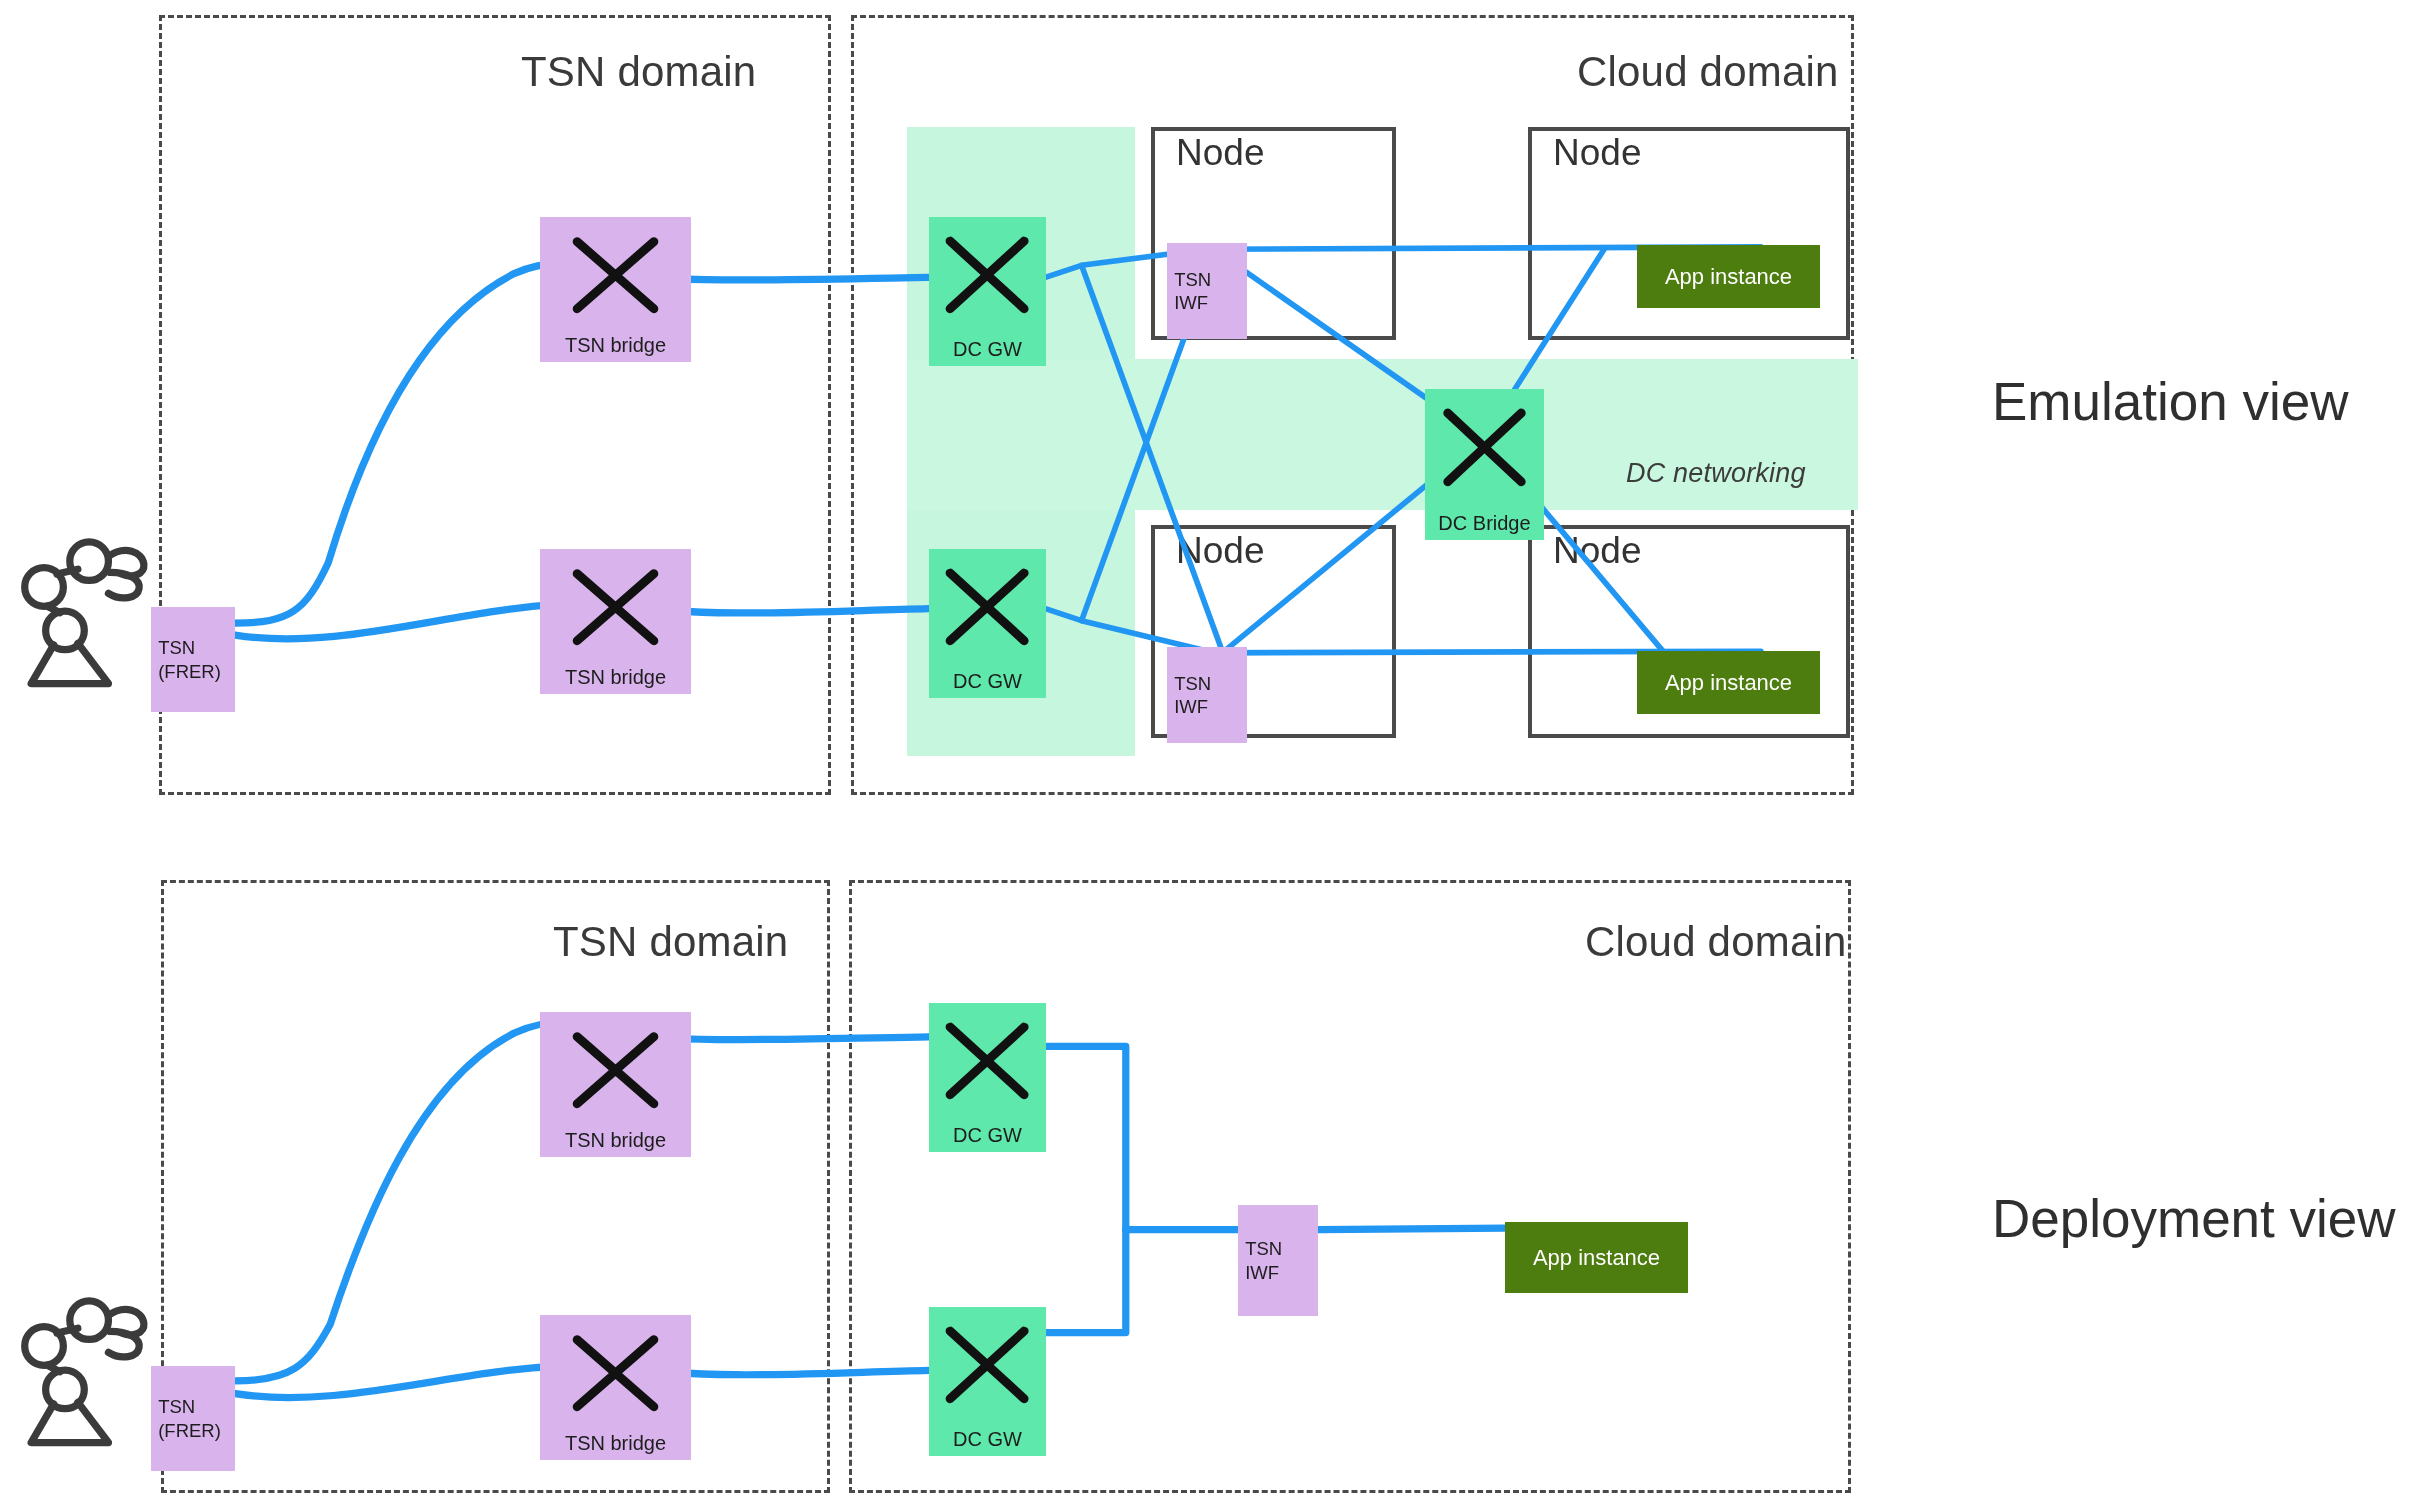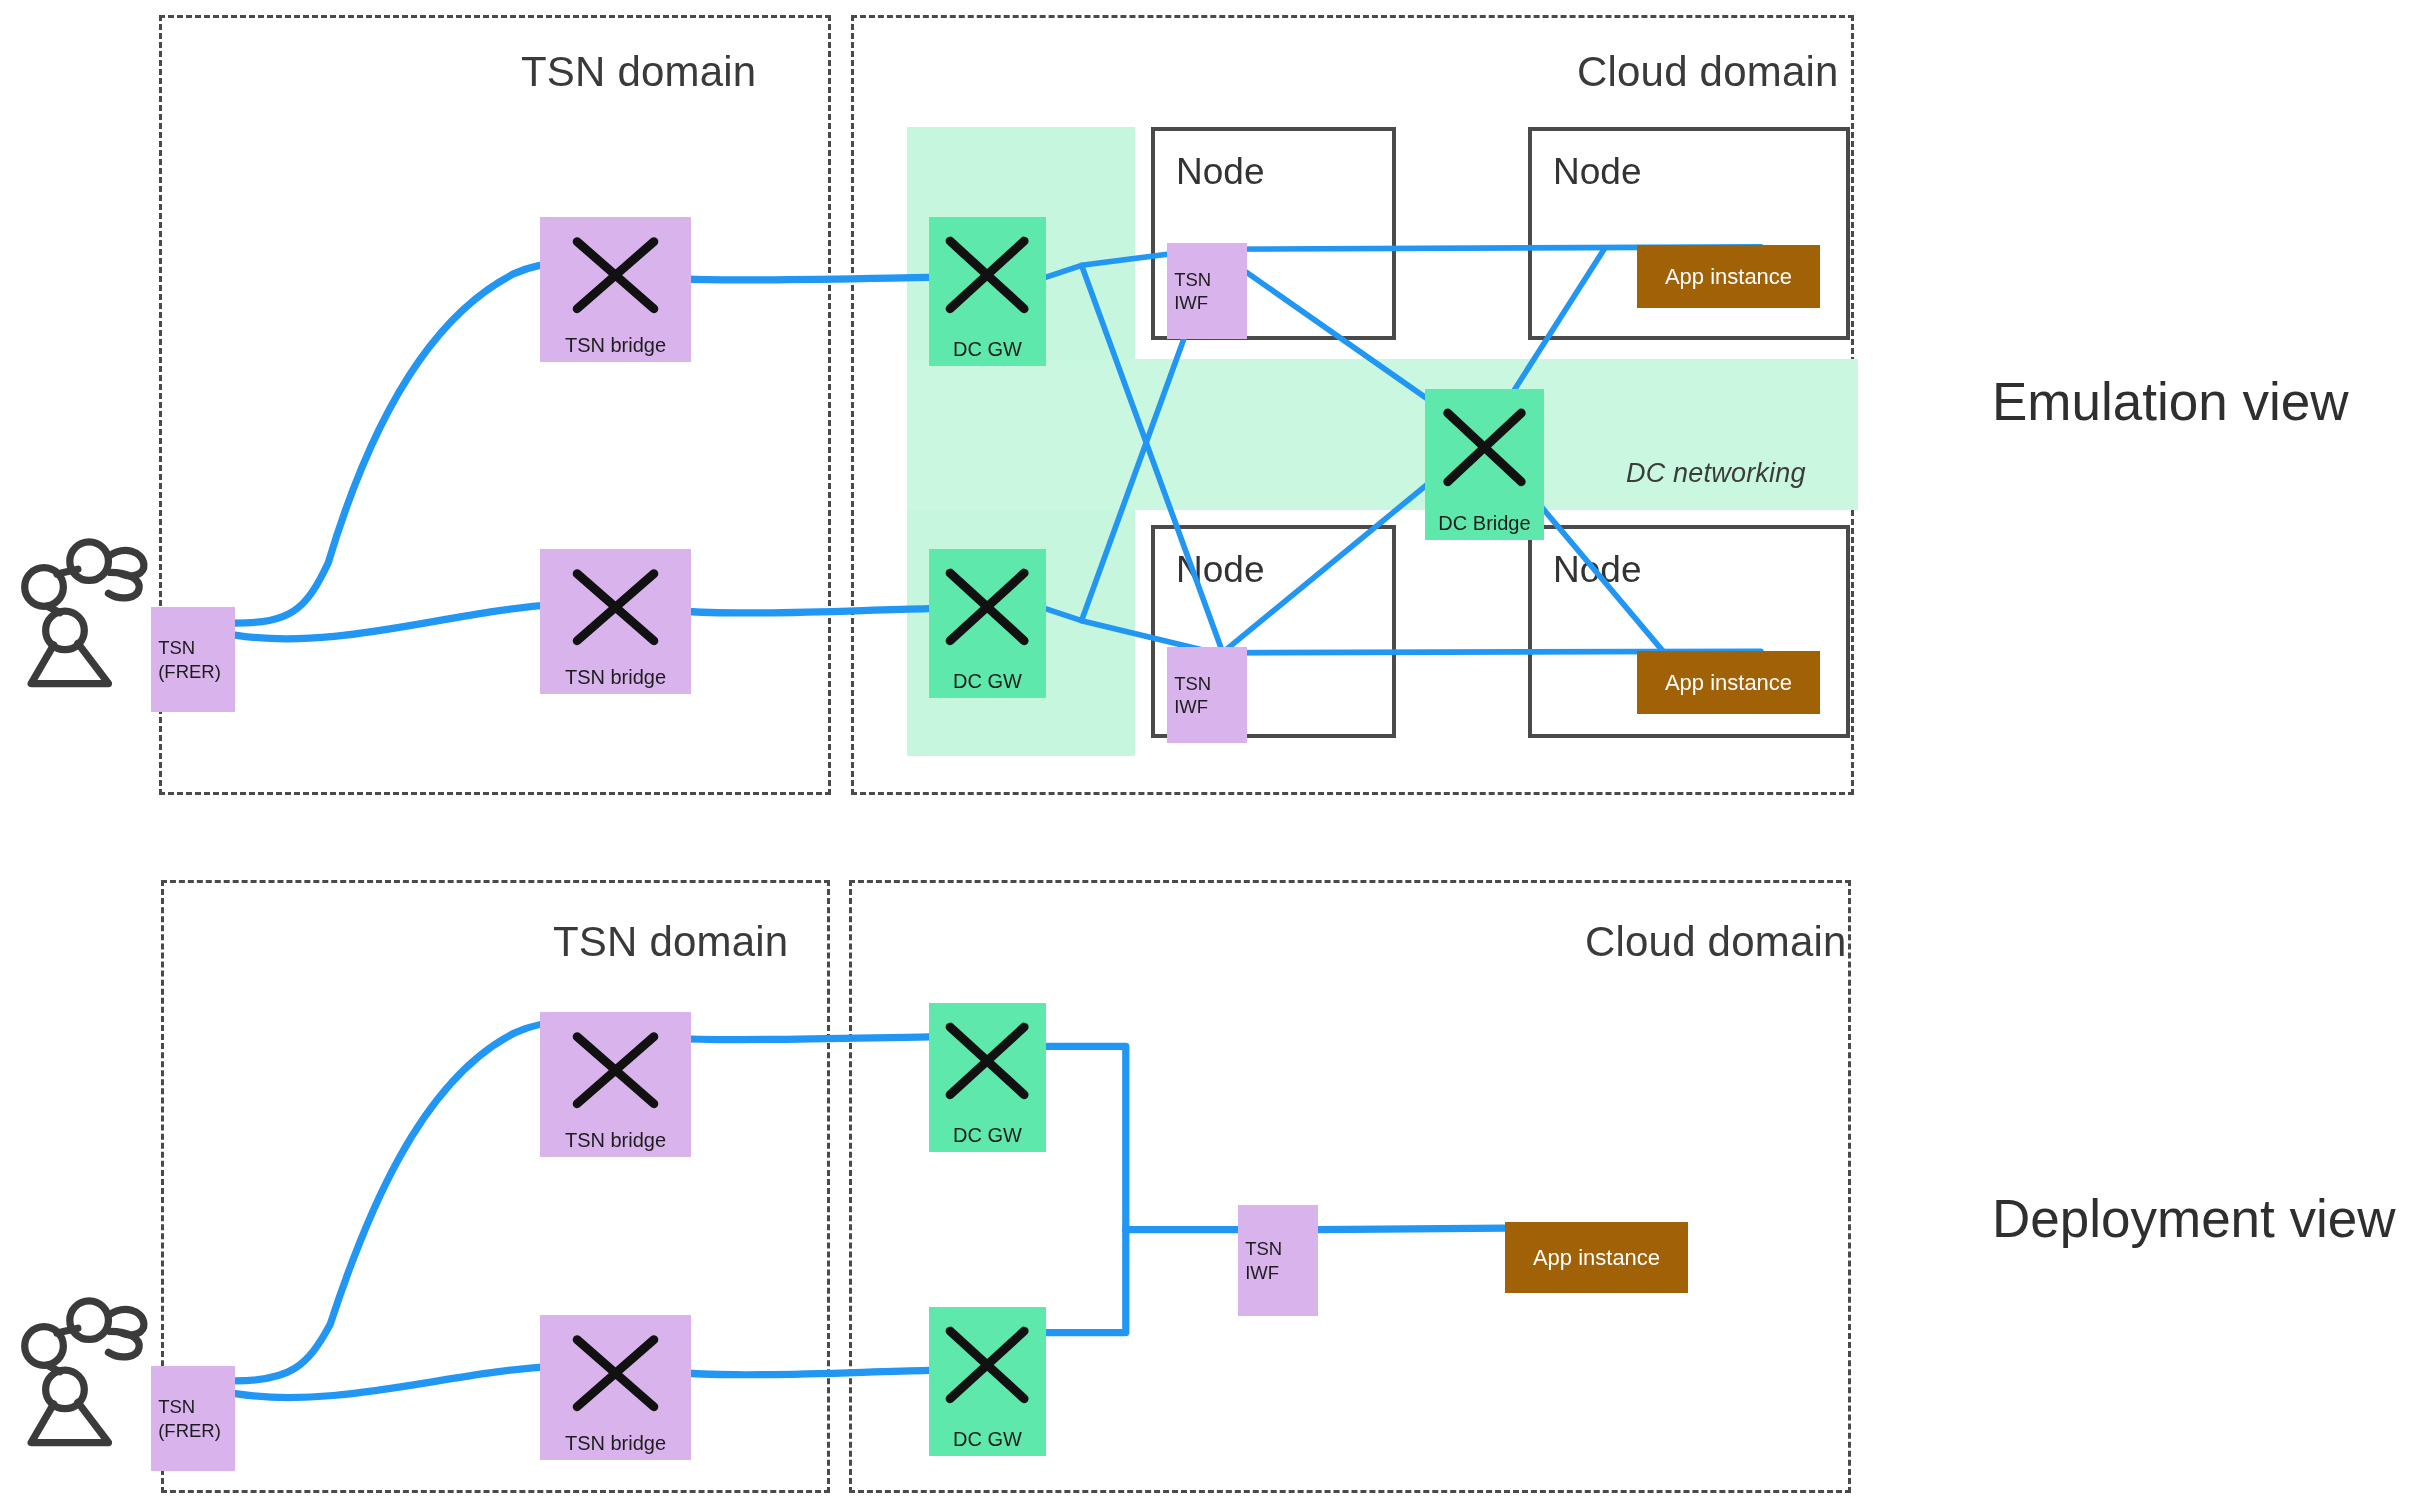--- a/index.html
+++ b/index.html
@@ -7,27 +7,27 @@
   #stage{position:relative;width:2426px;height:1507px;overflow:hidden;background:#fff;}
 
   .dashed-box{position:absolute;border:3.2px dashed #4a4a4a;box-sizing:border-box;}
   .domain-label{position:absolute;font-size:42px;color:#3a3a3a;white-space:nowrap;letter-spacing:0.2px;}
   .view-label{position:absolute;font-size:53px;color:#2f2f2f;white-space:nowrap;}
 
   .greenband{position:absolute;background:#c9f7e0;}
   .greenband.col{background:#c6f6de;}
 
   .nodebox{position:absolute;border:4px solid #4a4a4a;background:#ffffff;box-sizing:border-box;}
-  .nodebox .nodelabel{position:absolute;left:21px;top:20px;font-size:37px;color:#333;}
+  .nodebox .nodelabel{position:absolute;left:21px;top:1px;font-size:37px;color:#333;}
 
   .chip{position:absolute;box-sizing:border-box;display:flex;flex-direction:column;
         align-items:center;justify-content:flex-end;margin-top:30px;}
   .chip.purple{background:#d9b3ec;}
   .chip.green{background:#5fe8ab;}
-  .chip.blue{background:#a16207;}
+  .chip.blue{background:#4d7c0f;}
   .chip .cap{font-size:20px;color:#1d1d1d;line-height:1.05;padding-bottom:6.4px;text-align:center;}
   .chip.blue .cap{color:#ffffff;font-size:22px;padding-bottom:0;}
   .chip.blue{align-items:center;justify-content:center;}
   .chip.smalltext{align-items:flex-start;justify-content:center;}
   .chip.smalltext .cap{font-size:18.5px;text-align:left;padding:0 0 0 7.2px;line-height:1.25;}
 
   .xmark{position:absolute;left:0;right:0;}
   svg{display:block;}
   .ln{stroke:#2196f3;stroke-width:7;fill:none;stroke-linecap:round;stroke-linejoin:round;}
   .ln-thick{stroke:#2196f3;stroke-width:9;fill:none;stroke-linecap:round;stroke-linejoin:round;}

